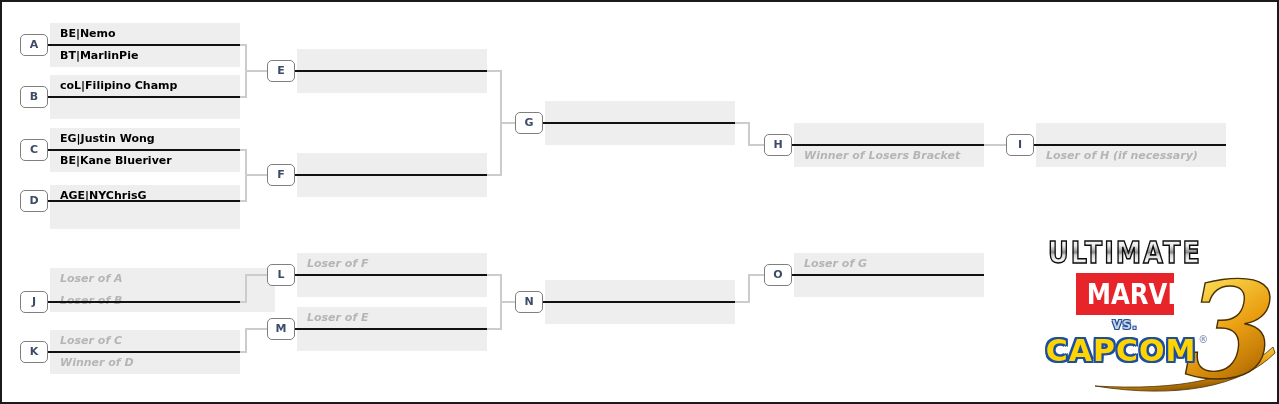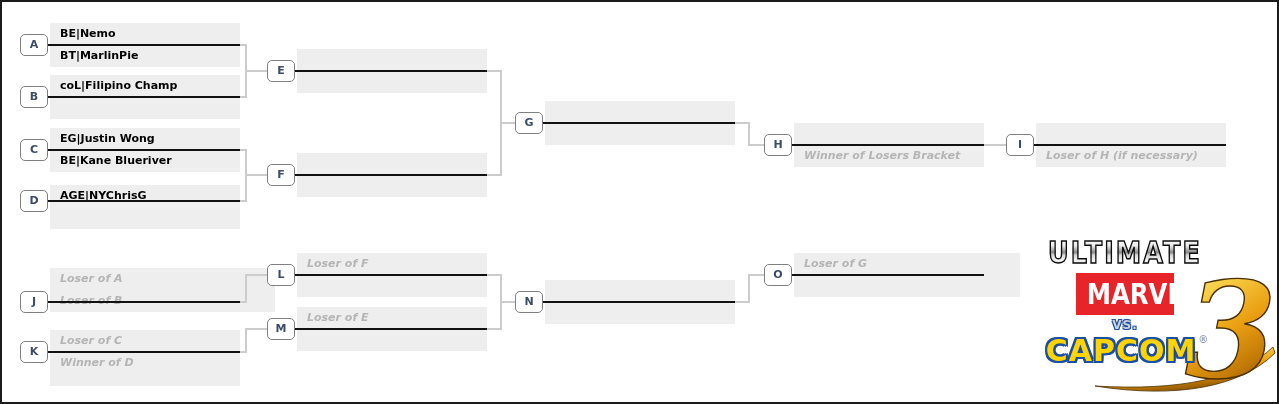--- a/index.html
+++ b/index.html
@@ -171,21 +171,21 @@
         <div class="slot slot-bottom muted">Loser of H (if necessary)</div>
       </div>
       <div class="match-line" style="left: 1030px; top: 142px; width: 194px;"></div>
       <div class="match-tag" style="left: 1004px; top: 132px;">I</div>
       <div class="match-box" style="left: 48px; top: 266px; width: 225px; height: 44px;">
         <div class="slot slot-top muted">Loser of A</div>
         <div class="slot slot-bottom muted">Loser of B</div>
       </div>
       <div class="match-line" style="left: 44px; top: 299px; width: 194px;"></div>
       <div class="match-tag" style="left: 18px; top: 289px;">J</div>
-      <div class="match-box" style="left: 48px; top: 328px; width: 190px; height: 56px;">
+      <div class="match-box" style="left: 48px; top: 328px; width: 190px; height: 44px;">
         <div class="slot slot-top muted">Loser of C</div>
         <div class="slot slot-bottom muted">Winner of D</div>
       </div>
       <div class="match-line" style="left: 44px; top: 349px; width: 194px;"></div>
       <div class="match-tag" style="left: 18px; top: 339px;">K</div>
       <div class="match-box" style="left: 295px; top: 251px; width: 190px; height: 44px;">
         <div class="slot slot-top muted">Loser of F</div>
         <div class="slot slot-bottom"></div>
       </div>
       <div class="match-line" style="left: 291px; top: 272px; width: 194px;"></div>
@@ -195,21 +195,21 @@
         <div class="slot slot-bottom"></div>
       </div>
       <div class="match-line" style="left: 291px; top: 326px; width: 194px;"></div>
       <div class="match-tag" style="left: 265px; top: 316px;">M</div>
       <div class="match-box" style="left: 543px; top: 278px; width: 190px; height: 44px;">
         <div class="slot slot-top"></div>
         <div class="slot slot-bottom"></div>
       </div>
       <div class="match-line" style="left: 539px; top: 299px; width: 194px;"></div>
       <div class="match-tag" style="left: 513px; top: 289px;">N</div>
-      <div class="match-box" style="left: 792px; top: 251px; width: 226px; height: 44px;">
+      <div class="match-box" style="left: 792px; top: 251px; width: 190px; height: 44px;">
         <div class="slot slot-top muted">Loser of G</div>
         <div class="slot slot-bottom"></div>
       </div>
       <div class="match-line" style="left: 788px; top: 272px; width: 194px;"></div>
       <div class="match-tag" style="left: 762px; top: 262px;">O</div>
     </div>
 
   <div id="logo">
     <svg class="logo-three-svg" viewBox="0 0 220 136" xmlns="http://www.w3.org/2000/svg">
       <defs>

